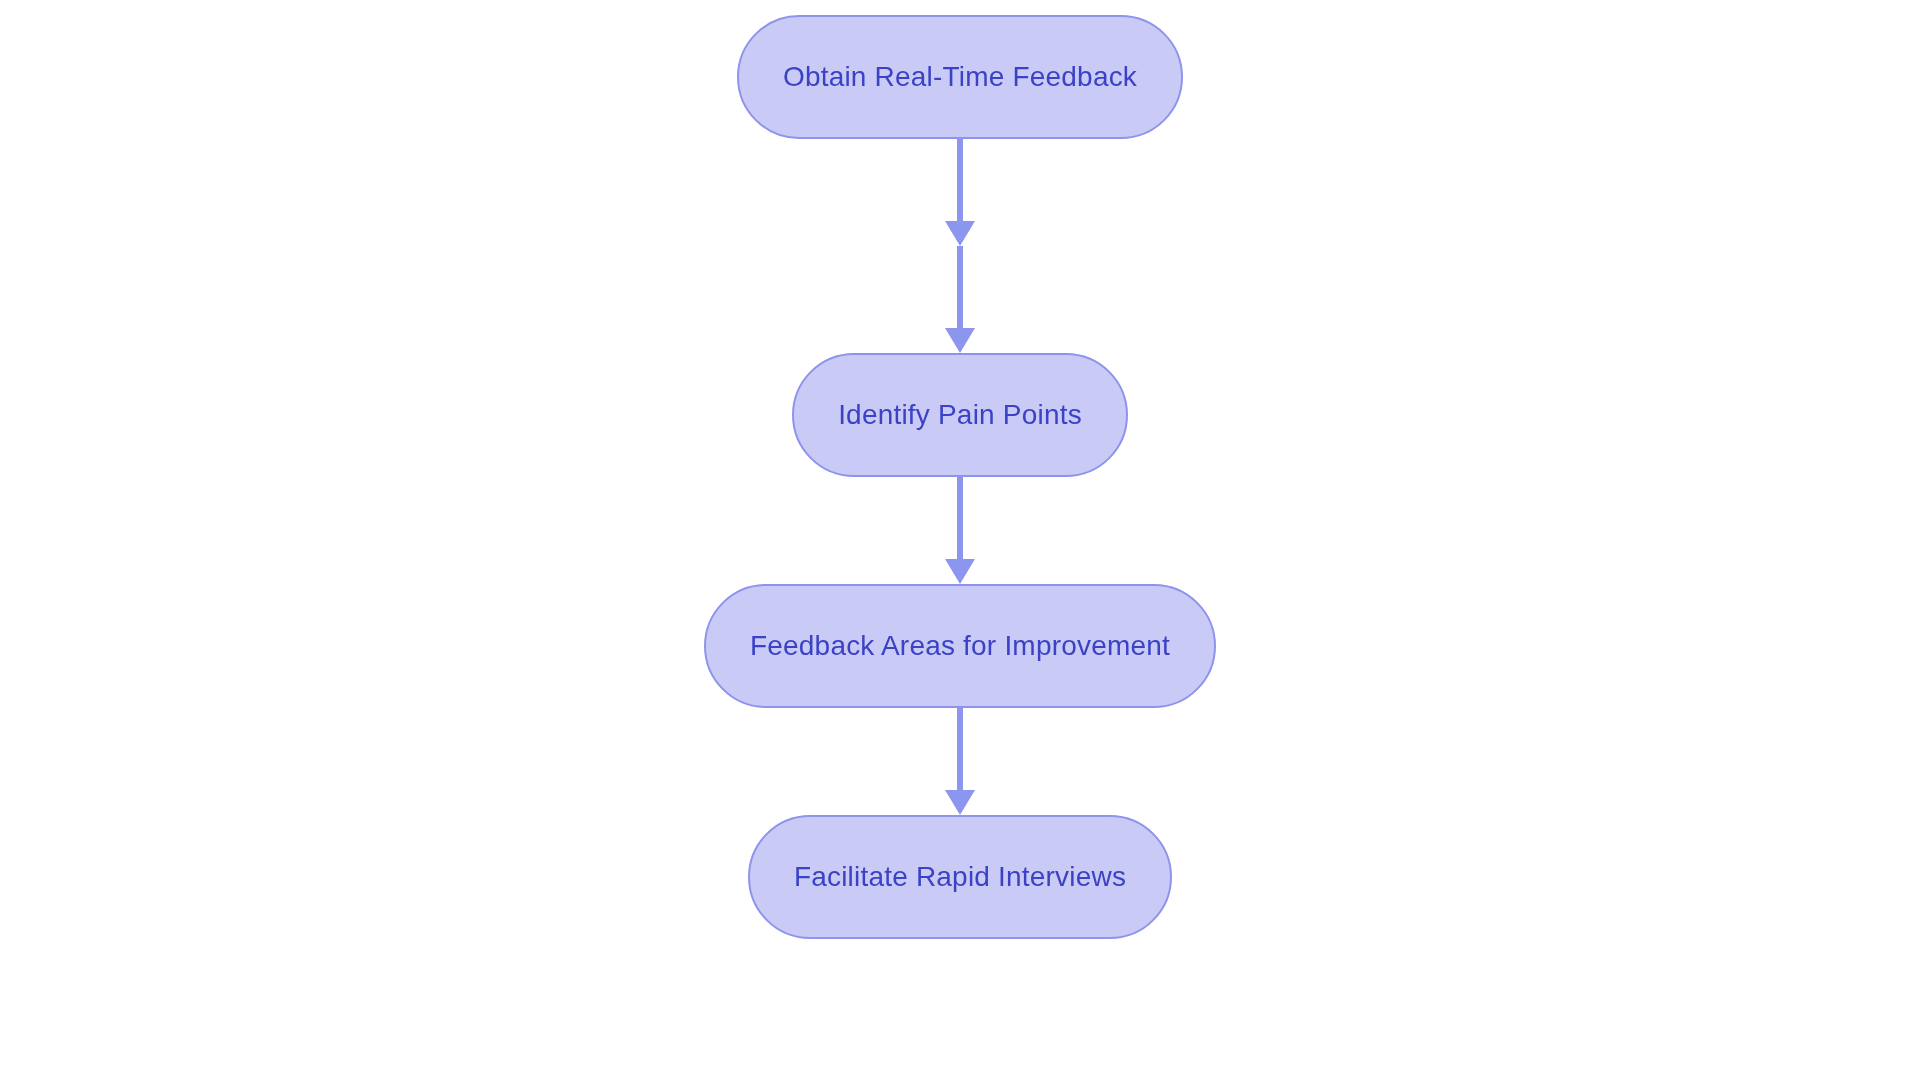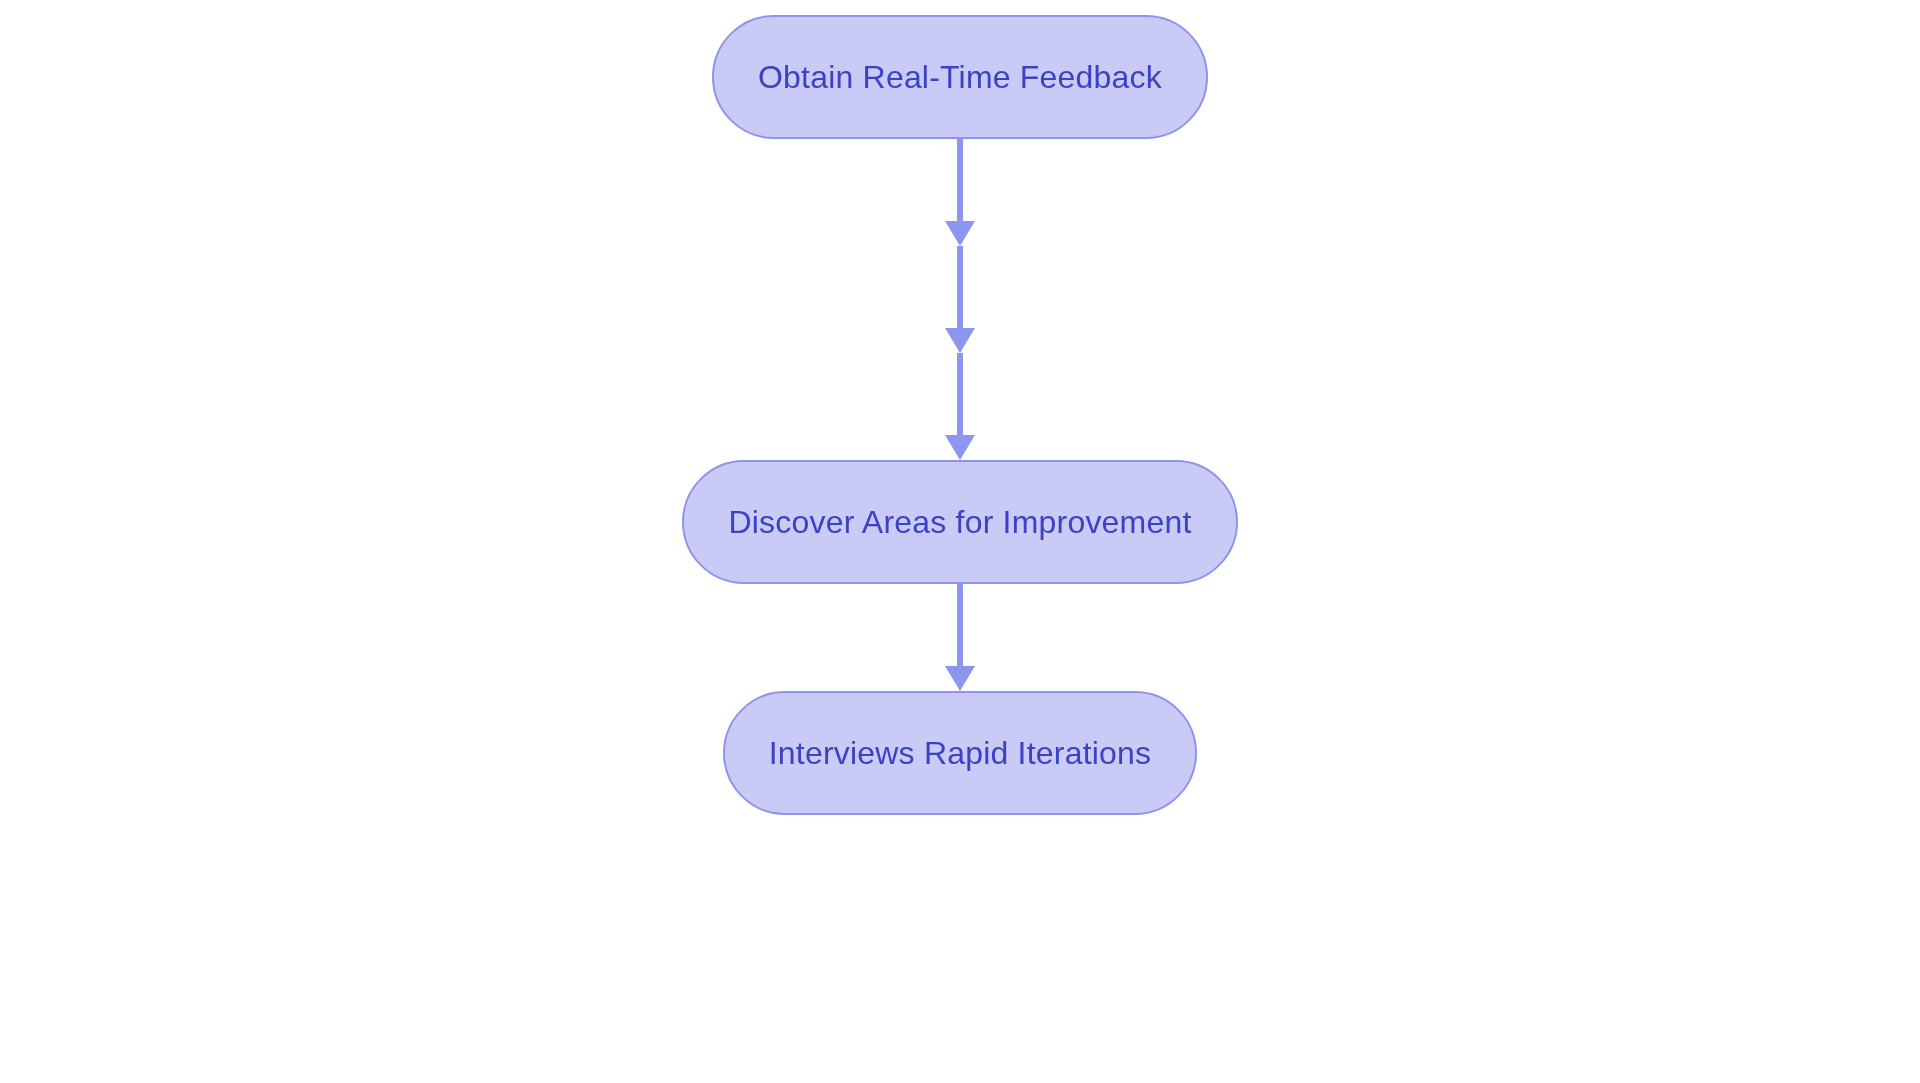--- a/index.html
+++ b/index.html
@@ -26,21 +26,21 @@
     align-items: center;
     padding-top: 15px;
   }
   .node {
     height: 124px;
     min-height: 124px;
     border-radius: 62px;
     background: var(--node-fill);
     border: 2px solid var(--node-border);
     color: var(--text-color);
-    font-size: 32px;
+    font-size: 28px;
     letter-spacing: 0.2px;
     display: flex;
     align-items: center;
     justify-content: center;
     padding: 6px 44px;
     white-space: nowrap;
   }
   .connector {
     height: 107px;
     display: flex;
@@ -73,32 +73,35 @@
     <div class="stem"></div>
     <div class="arrowhead"></div>
   </div>
 
 
   <div class="connector">
     <div class="stem"></div>
     <div class="arrowhead"></div>
   </div>
 
-
-  <div class="connector">
-    <div class="stem"></div>
-    <div class="arrowhead"></div>
-  </div>
-
   <div class="node">
-    <span>Discover Areas for Improvement</span>
+    <span>Identify Pain Points</span>
   </div>
 
   <div class="connector">
     <div class="stem"></div>
     <div class="arrowhead"></div>
   </div>
 
   <div class="node">
-    <span>Interviews Rapid Iterations</span>
+    <span>Feedback Areas for Improvement</span>
+  </div>
+
+  <div class="connector">
+    <div class="stem"></div>
+    <div class="arrowhead"></div>
+  </div>
+
+  <div class="node">
+    <span>Facilitate Rapid Interviews</span>
   </div>
 
 </div>
 
 </body></html>

